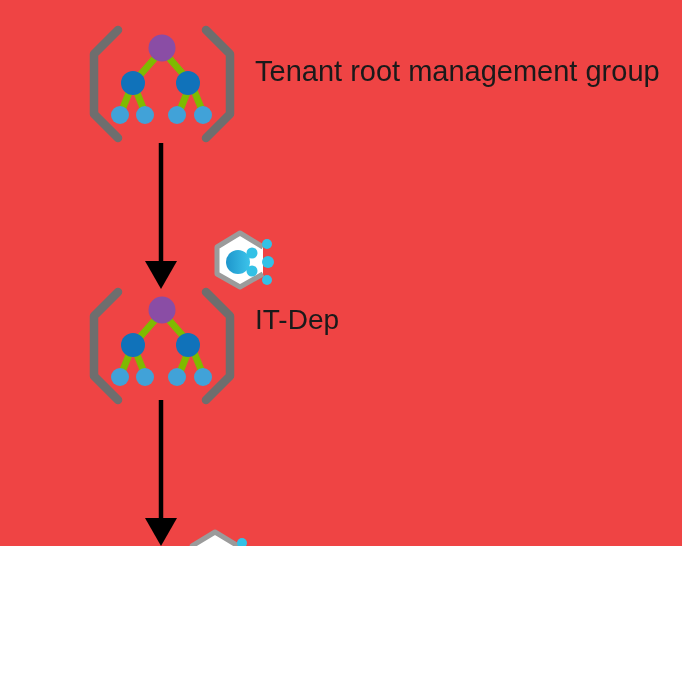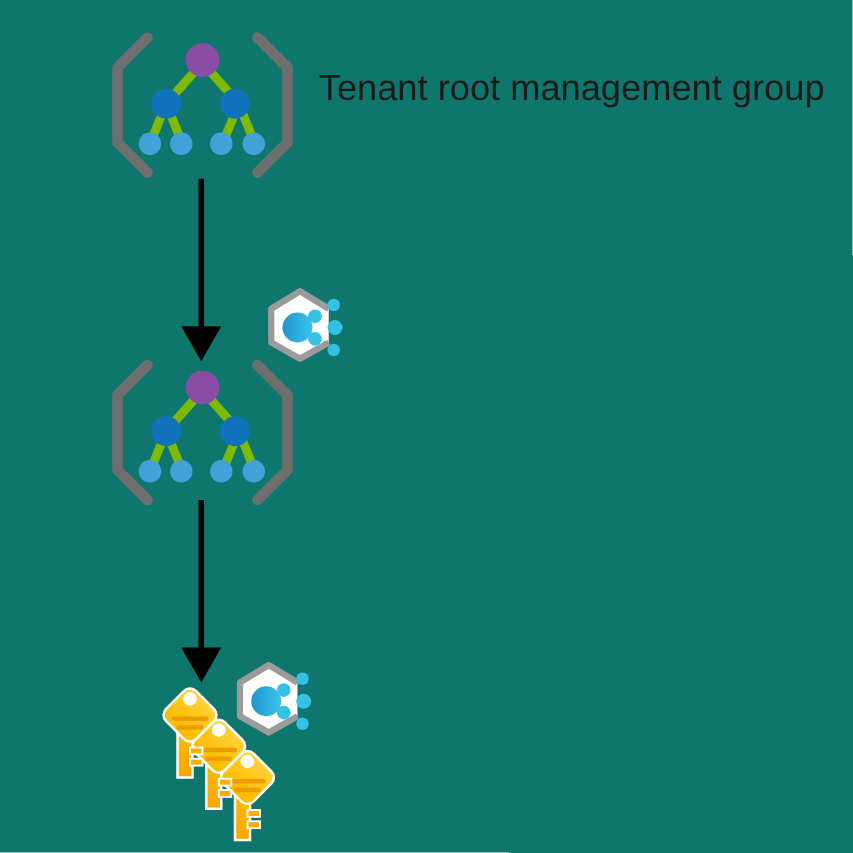--- a/index.html
+++ b/index.html
@@ -4,22 +4,22 @@
 <style>
   html, body {
     margin: 0;
     padding: 0;
     background: #ffffff;
     font-family: "Liberation Sans", sans-serif;
   }
   .canvas {
     position: relative;
     width: 682px;
-    height: 682px;
-    background: #0f766e;
+    height: 546px;
+    background: #ef4444;
     overflow: hidden;
   }
   .canvas svg {
     position: absolute;
     left: 0;
     top: 0;
   }
   .label {
     position: absolute;
     color: #1a1a1a;
@@ -125,13 +125,14 @@
           <use href="#key-shape"></use>
         </g>
       <g transform="translate(152,572)">
           <use href="#key-shape"></use>
         </g>
     </g>
   </svg>
 
   <div class="label label-title">Tenant root management group</div>
 
+  <div class="label label-sub">IT-Dep</div>
 </div>
 
 </body></html>

